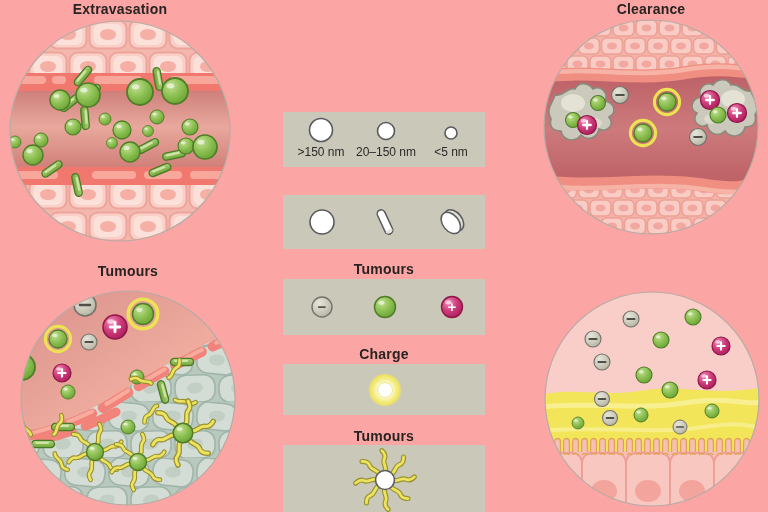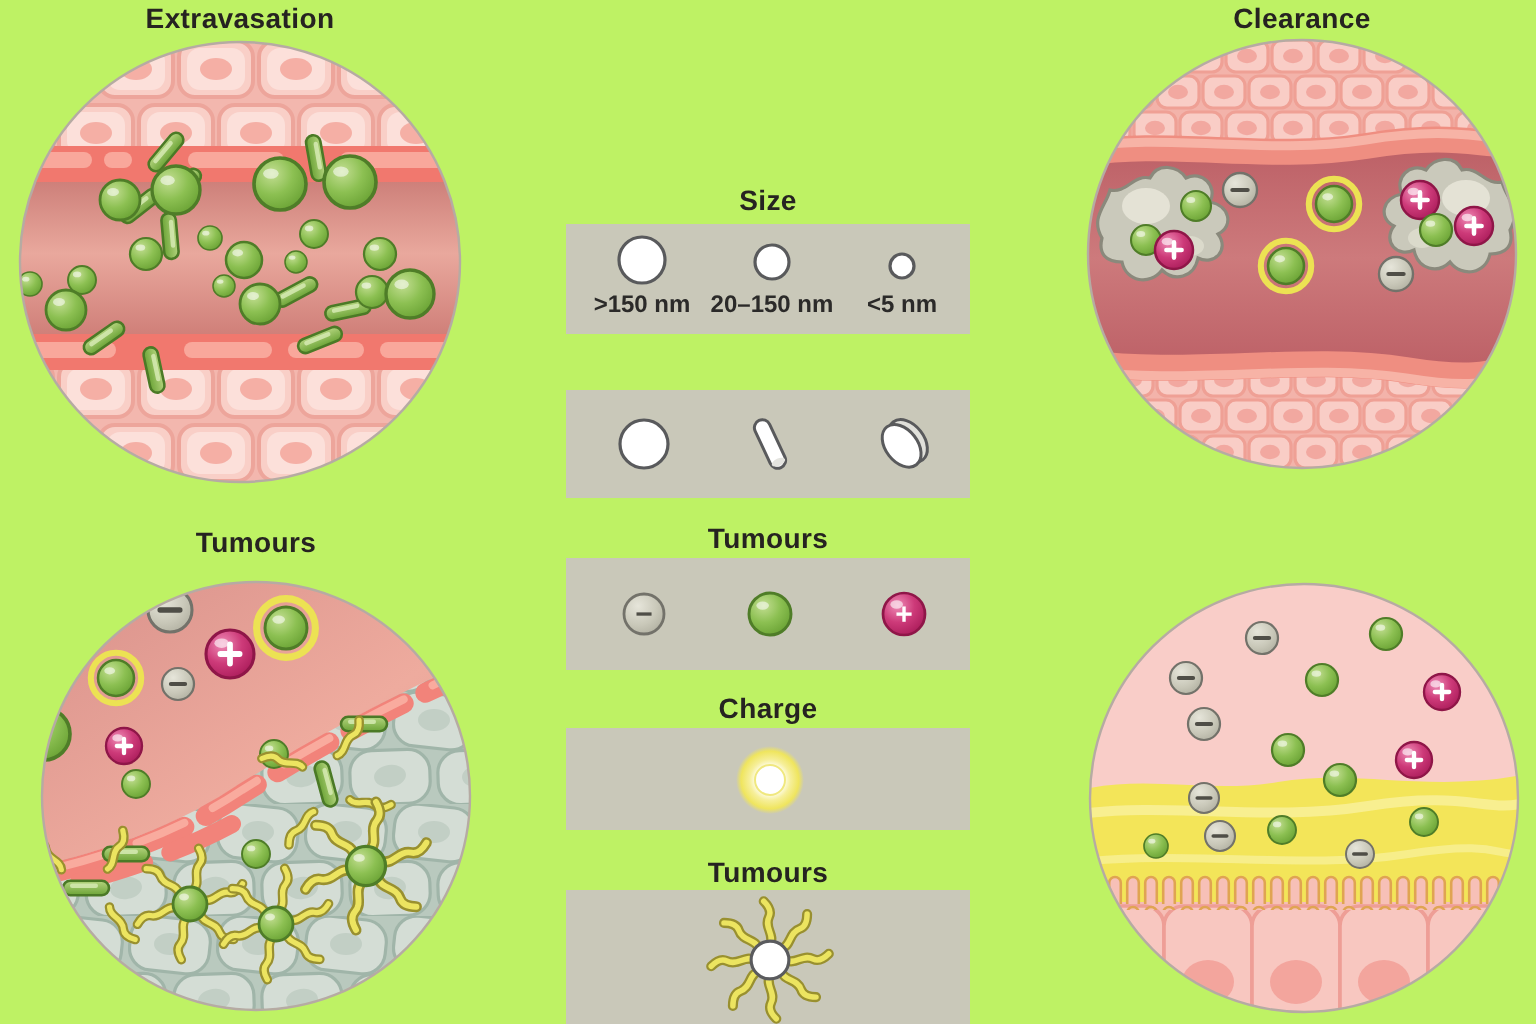--- a/index.html
+++ b/index.html
@@ -1,23 +1,23 @@
 <!DOCTYPE html>
 <html><head>
 <meta charset="utf-8">
 <style>
   html,body{margin:0;padding:0;background:#fff;}
-  .canvas{position:relative;width:768px;height:512px;background:#bef264;overflow:hidden;
+  .canvas{position:relative;width:768px;height:512px;background:#fca5a5;overflow:hidden;
           font-family:"Liberation Sans",sans-serif;}
   .scene{position:absolute;}
   .scene-title,.prop-title{position:absolute;font-weight:700;font-size:14px;color:#262321;
           text-align:center;letter-spacing:.2px;}
   .prop-panel{position:absolute;background:#c9c8b9;}
   .prop-panel svg{display:block;}
-  .size-label{position:absolute;transform:translateX(-50%);font-size:12px;font-weight:700;
+  .size-label{position:absolute;transform:translateX(-50%);font-size:12px;font-weight:400;
           color:#2b2a29;white-space:nowrap;}
   text.sym{font-family:"Liberation Sans",sans-serif;font-weight:700;font-size:15px;text-anchor:middle;}
 </style>
 </head>
 <body>
 
 <div class="canvas">
 
   <svg width="0" height="0" style="position:absolute" aria-hidden="true">
     <defs>
@@ -359,21 +359,20 @@
         <use href="#pn" transform="translate(66,127) scale(0.75)"></use>
         <use href="#pg" transform="translate(34,132) scale(0.6)"></use>
         <use href="#pg" transform="translate(97,124) scale(0.7)"></use>
         <use href="#pn" transform="translate(136,136) scale(0.7)"></use>
         <use href="#pg" transform="translate(168,120) scale(0.7)"></use>
       </g>
     </g>
     <circle cx="108" cy="108" r="107" fill="none" stroke="#b6aba3" stroke-width="1.2"></circle>
   </svg>
 
-  <div class="prop-title" style="left:283px;top:92px;width:202px">Size</div>
   <div class="prop-panel" style="left:283px;top:112px;width:202px;height:55px">
     <svg width="202" height="55" viewBox="0 0 202 55">
       <circle cx="38" cy="18" r="11.5" fill="#fff" stroke="#595a5c" stroke-width="1.6"></circle>
       <circle cx="103" cy="19" r="8.5" fill="#fff" stroke="#595a5c" stroke-width="1.6"></circle>
       <circle cx="168" cy="21" r="6" fill="#fff" stroke="#595a5c" stroke-width="1.6"></circle>
     </svg>
     <span class="size-label" style="left:38px;top:33px">&gt;150 nm</span>
     <span class="size-label" style="left:103px;top:33px">20–150 nm</span>
     <span class="size-label" style="left:168px;top:33px">&lt;5 nm</span>
   </div>

